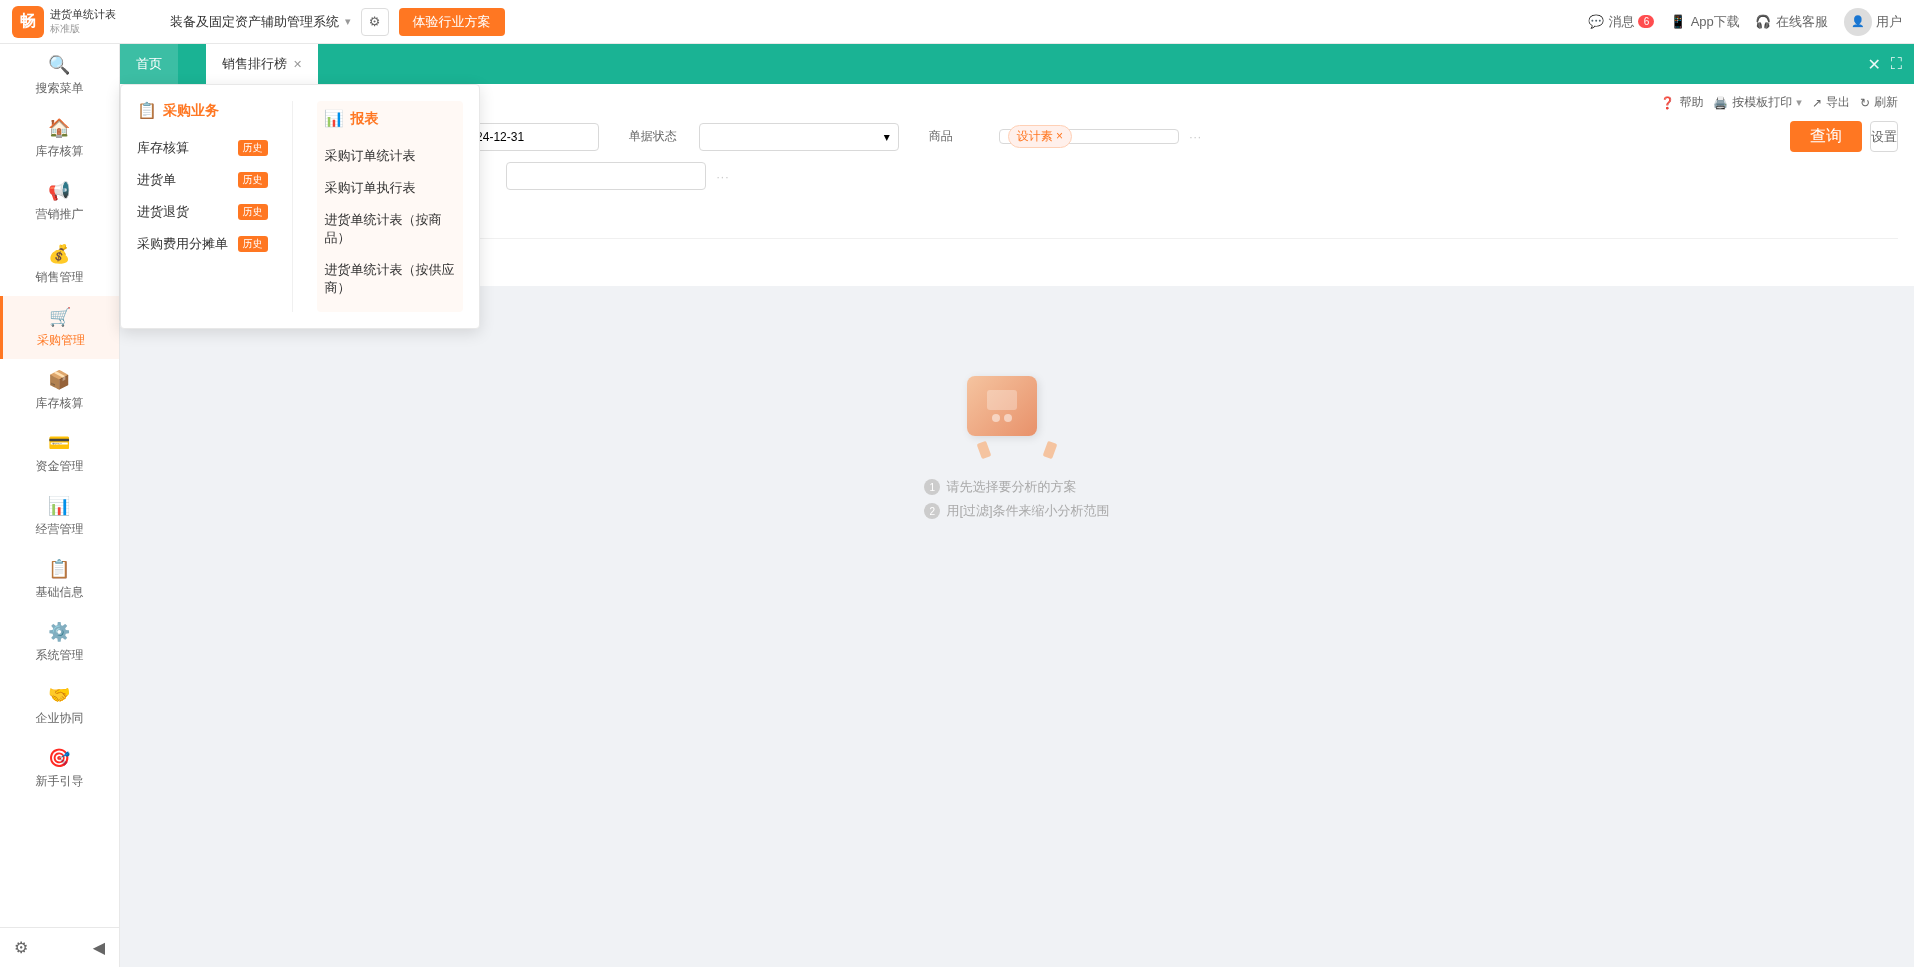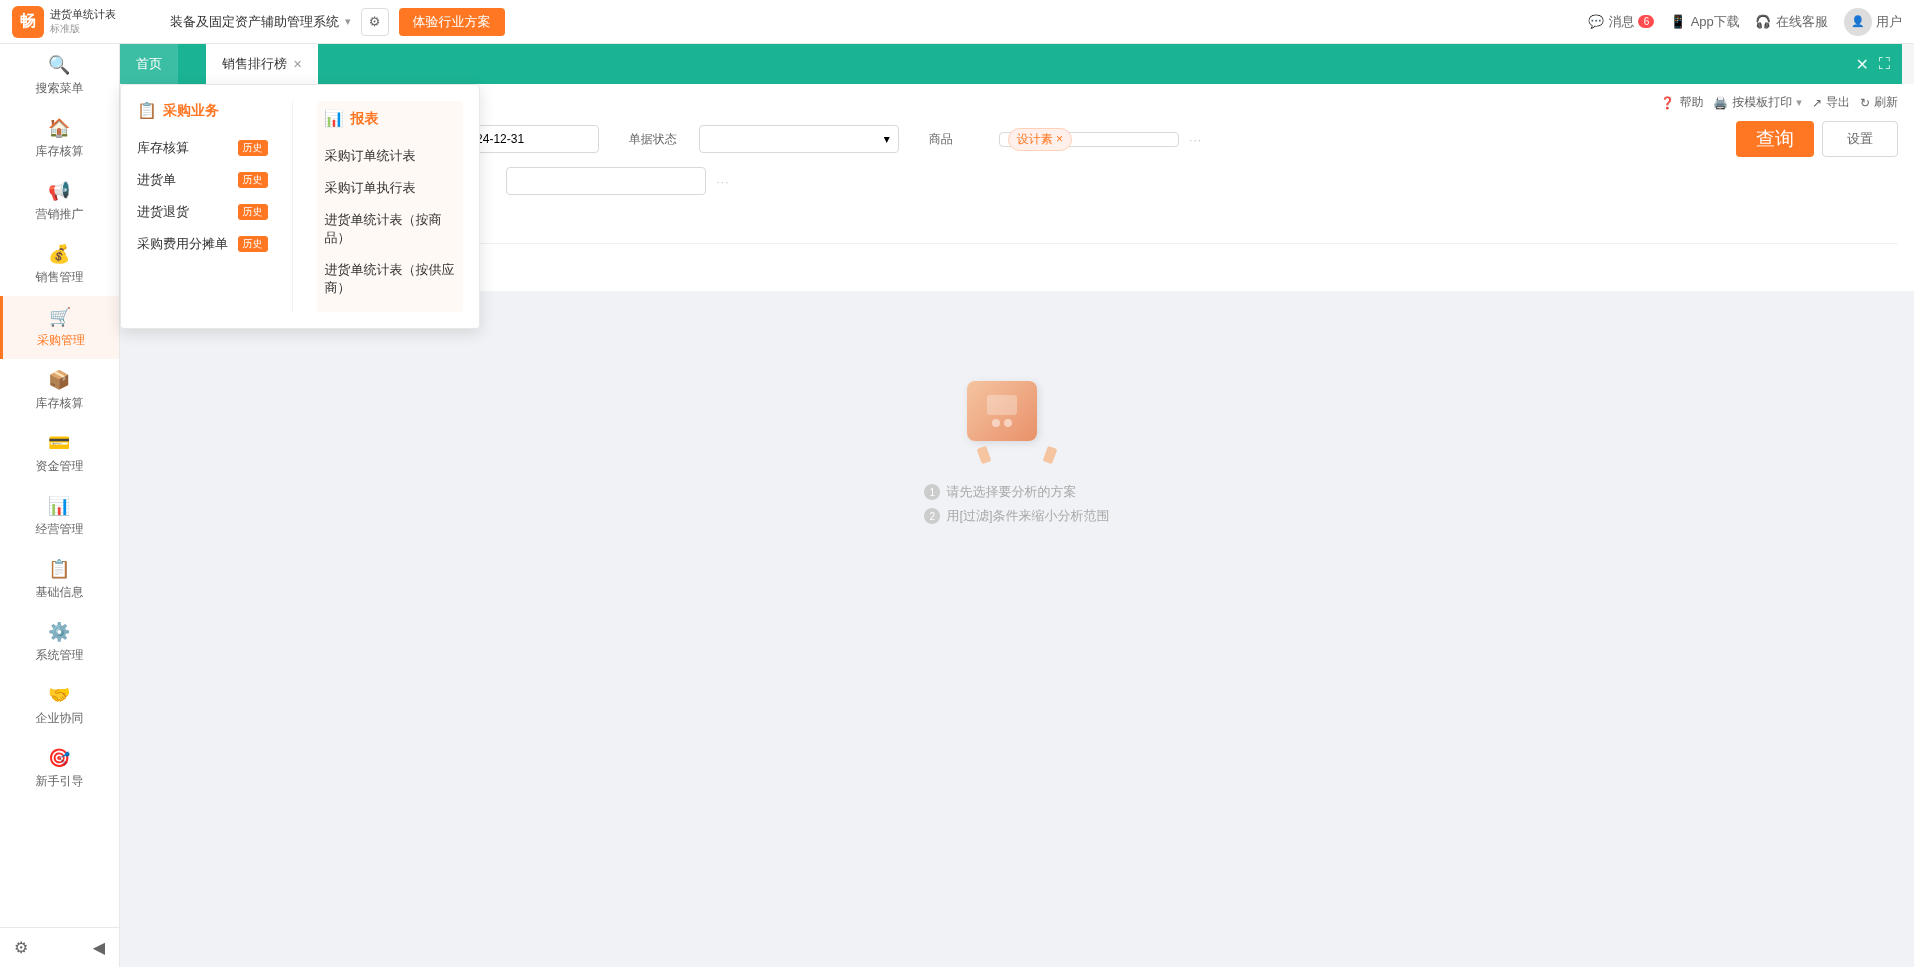--- a/index.html
+++ b/index.html
@@ -121,21 +121,21 @@
       display: flex;
       align-items: center;
       justify-content: space-between;
       padding: 10px 14px;
       border-top: 1px solid #e8e8e8;
     }
 
     
     .tab-bar {
       position: fixed;
-      top: 44px; left: 120px; right: 12px;
+      top: 44px; left: 120px; right: 0;
       height: 40px;
       background: #1ab394;
       display: flex;
       align-items: center;
       z-index: 80;
     }
     .tab-item {
       height: 40px;
       padding: 0 16px;
       display: flex; align-items: center; gap: 6px;
@@ -235,27 +235,27 @@
       display: flex; align-items: center; gap: 4px;
       color: #666; font-size: 12px; cursor: pointer;
     }
     .query-btn {
       background: #ff7722;
       color: white;
       border: none;
       padding: 5px 20px;
       border-radius: 4px;
       cursor: pointer;
-      font-size: 19px;
+      font-size: 16px;
     }
     .settings-btn {
       border: 1px solid #d9d9d9;
       color: #666;
       background: #fff;
-      padding: 5px 24px;
+      padding: 5px 0;
       border-radius: 4px;
       cursor: pointer;
       font-size: 13px;
     }
     .divider-dots { color: #ccc; }
 
     
     .empty-state {
       display: flex;
       flex-direction: column;

